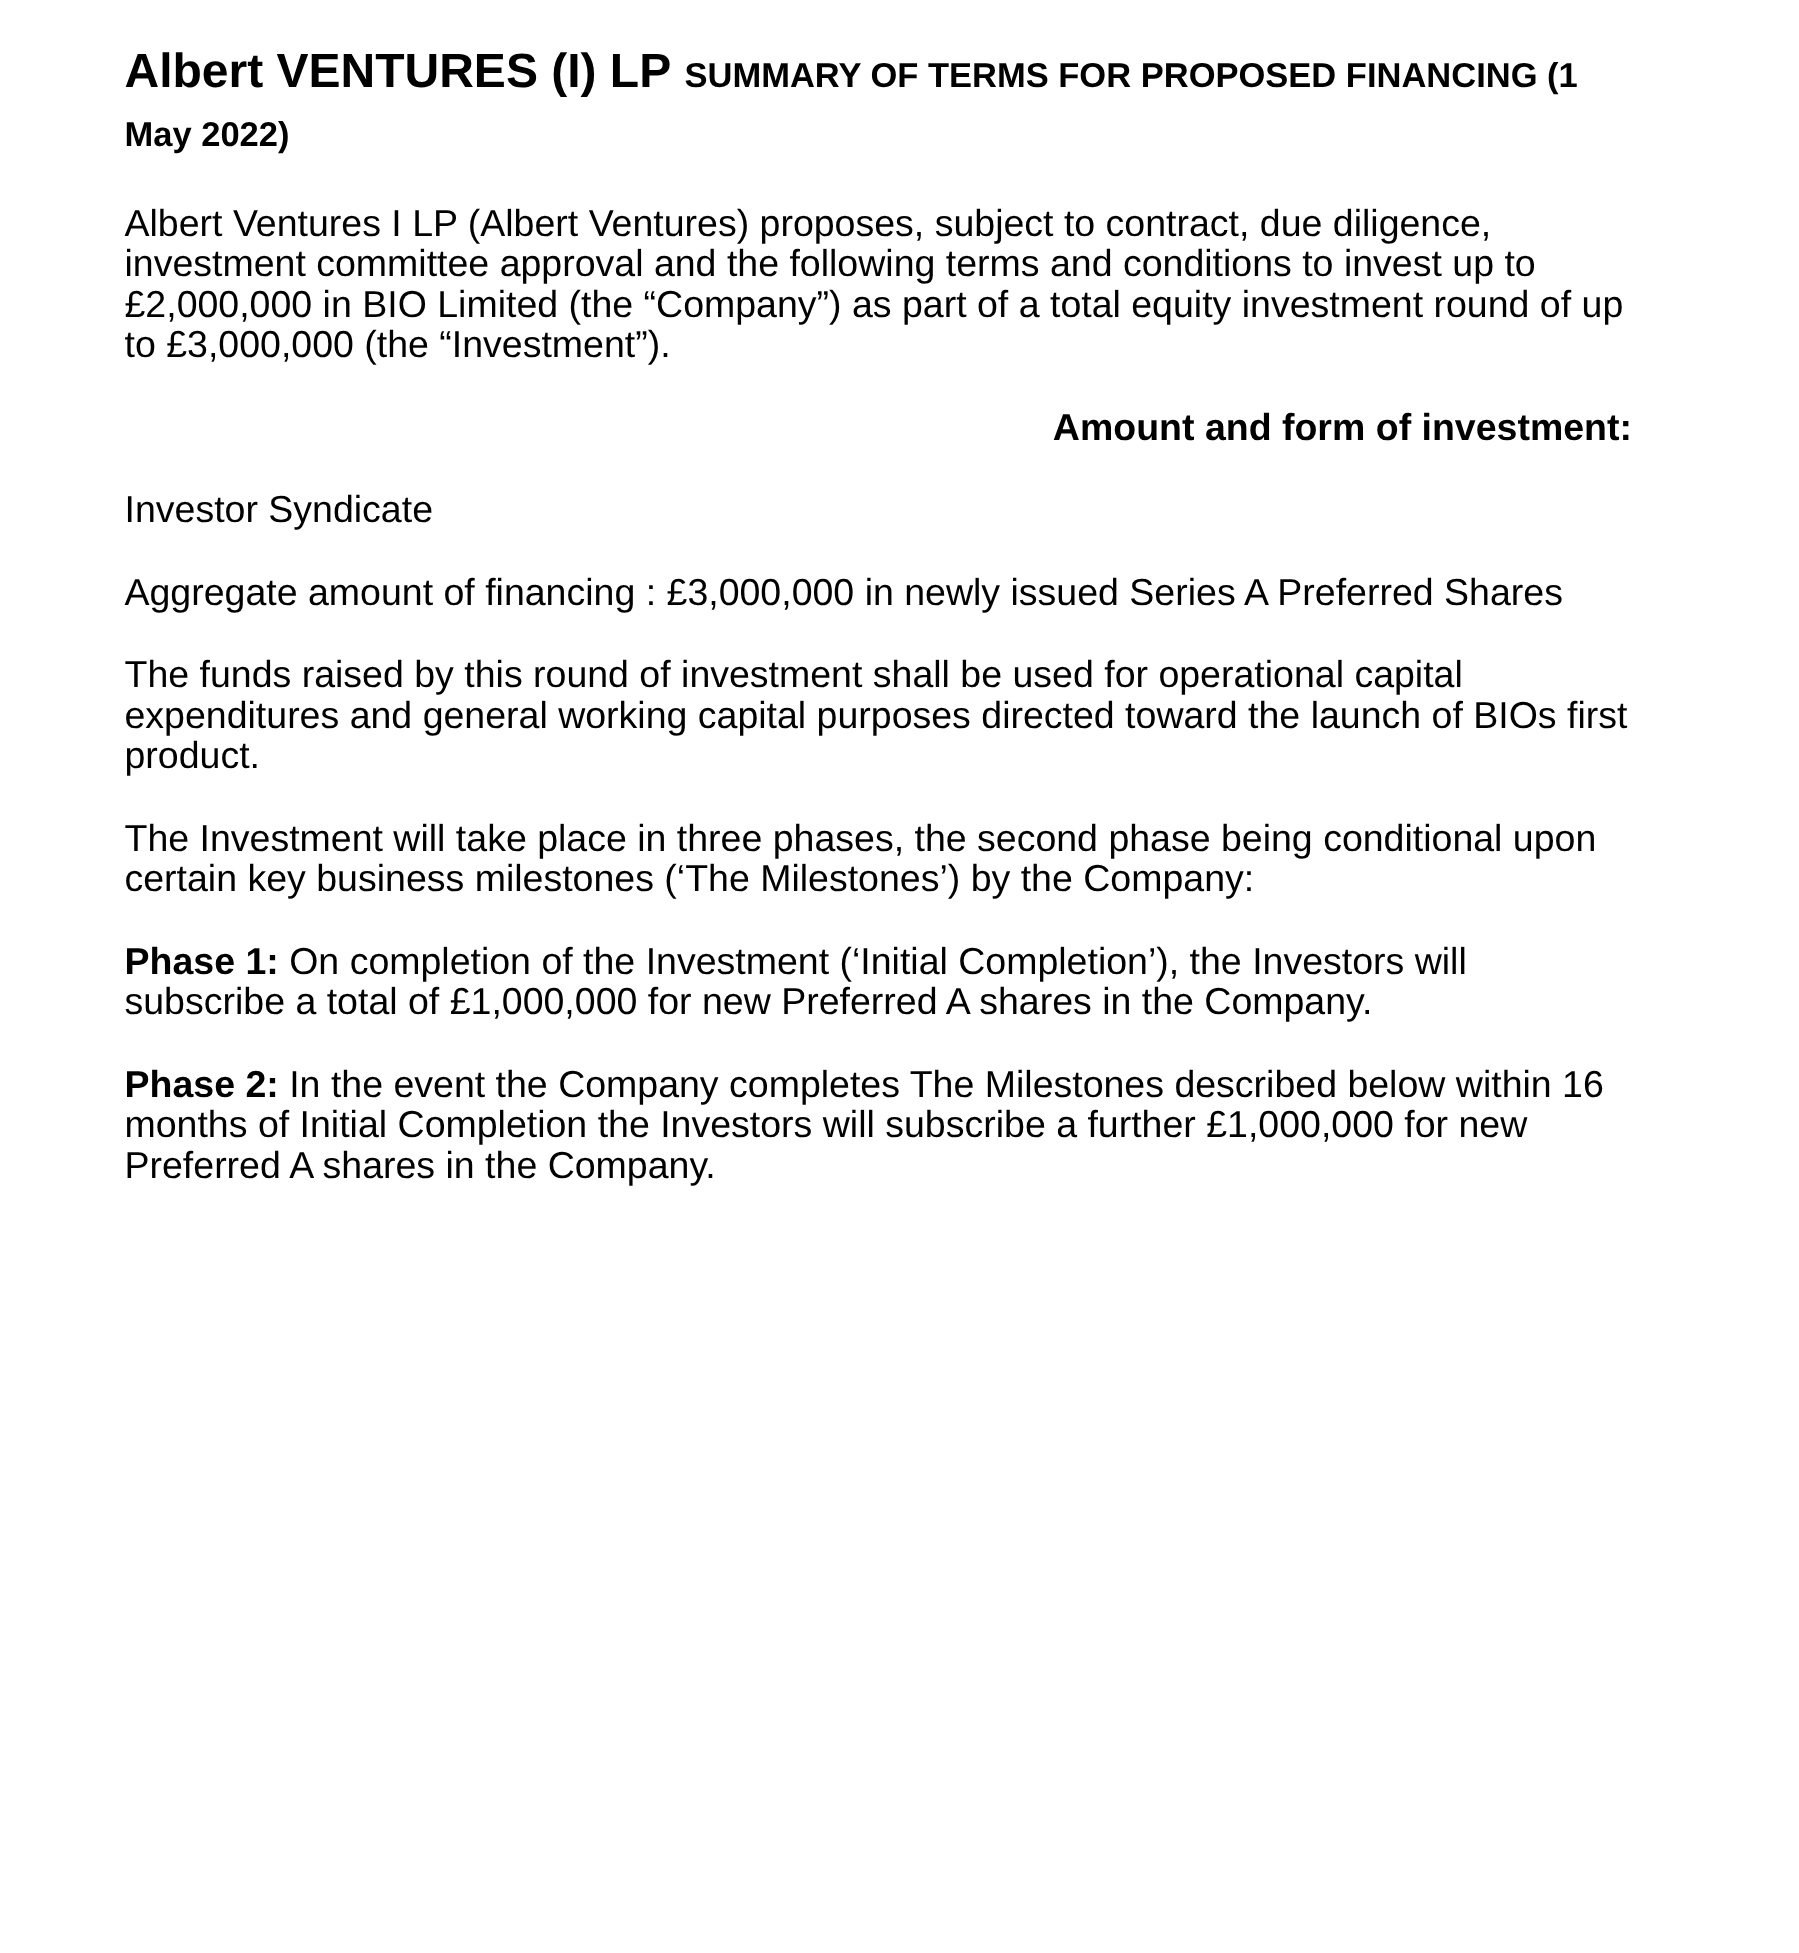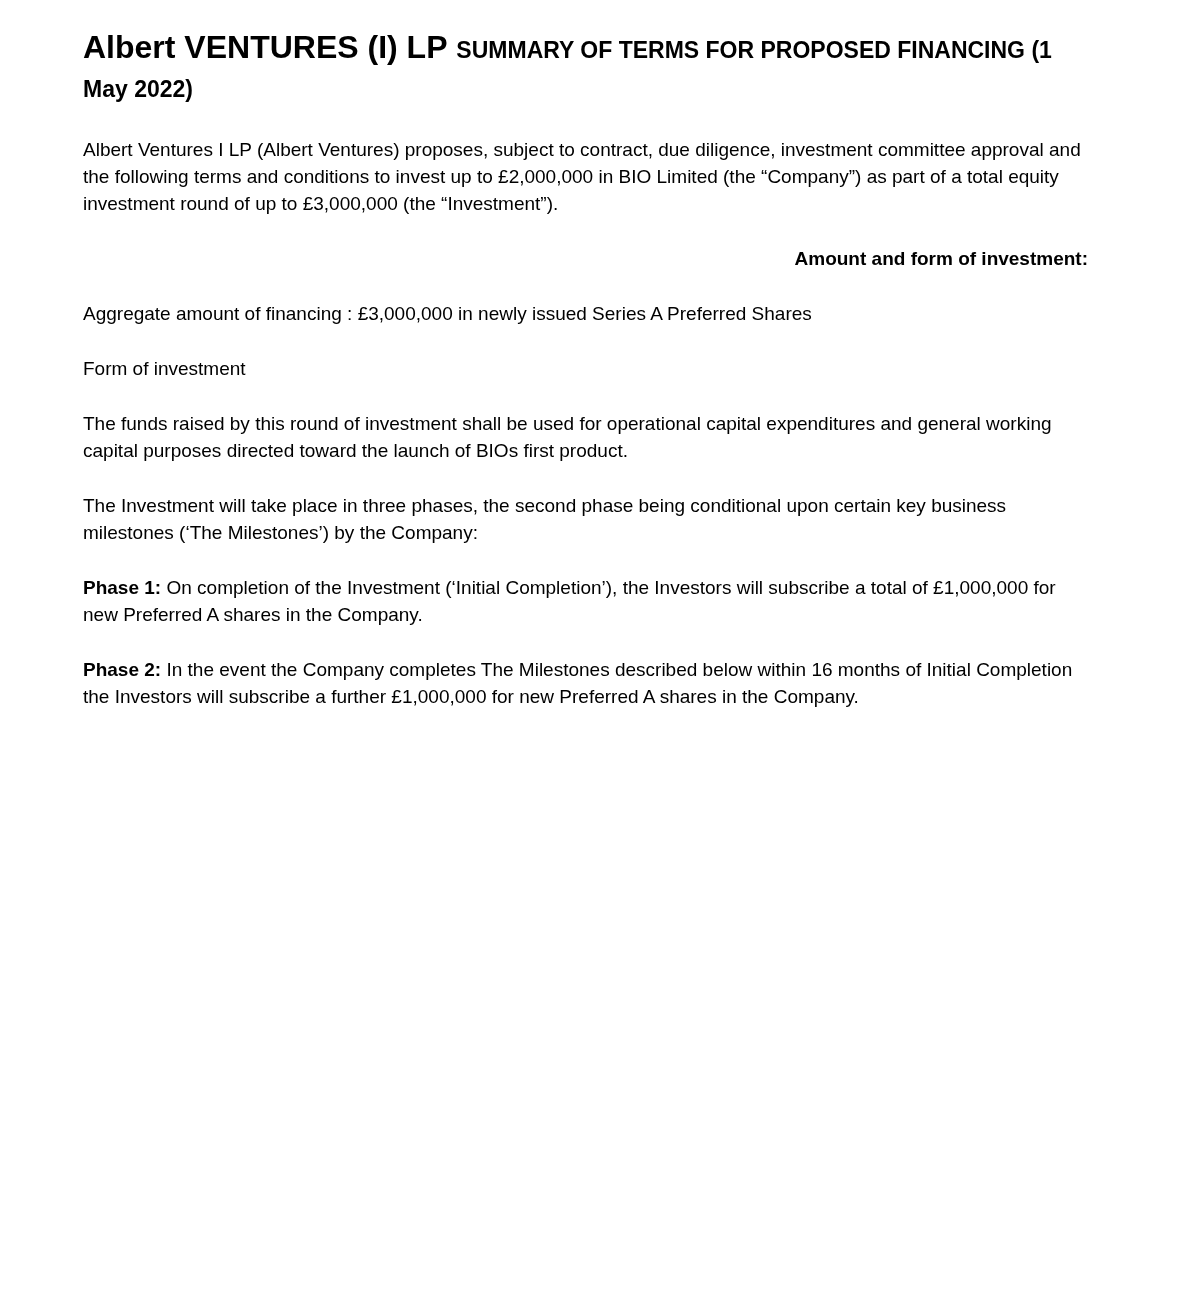--- a/index.html
+++ b/index.html
@@ -20,21 +20,21 @@
   }
   h1.doc-title {
     width: 1005px;
     line-height: 1.22;
     margin-bottom: 30px;
     font-weight: 700;
   }
   .t-main { font-size: 32px; font-weight: 700; }
   .t-sub  { font-size: 23px; font-weight: 700; }
   p {
-    font-size: 19px;
+    font-size: 25px;
     line-height: 27px;
     margin-bottom: 28px;
   }
   .bold { font-weight: 700; text-align: right; }
   strong { font-weight: 700; }
   .gap-lg { margin-bottom: 56px; }
   .gap-xl { margin-bottom: 92px; }
   p:last-child { margin-bottom: 0; }
 </style>
 </head>
@@ -42,27 +42,27 @@
 
 <div class="page">
   <div class="content">
 
     <h1 class="doc-title"><span class="t-main">Albert VENTURES (I) LP</span> <span class="t-sub">SUMMARY OF TERMS FOR PROPOSED FINANCING (1 May 2022)</span></h1>
 
     <p>Albert Ventures I LP (Albert Ventures) proposes, subject to contract, due diligence, investment committee approval and the following terms and conditions to invest up to £2,000,000 in BIO Limited (the “Company”) as part of a total equity investment round of up to £3,000,000 (the “Investment”).</p>
 
     <p class="bold">Amount and form of investment:</p>
 
+    <p>Investor Syndicate</p>
 
 
     <p>Aggregate amount of financing : £3,000,000 in newly issued Series A Preferred Shares</p>
 
 
 
-    <p>Form of investment</p>
 
     <p>The funds raised by this round of investment shall be used for operational capital expenditures and general working capital purposes directed toward the launch of BIOs first product.</p>
 
     <p>The Investment will take place in three phases, the second phase being conditional upon certain key business milestones (‘The Milestones’) by the Company:</p>
 
     <p><strong>Phase 1:</strong><span> On completion of the Investment (‘Initial Completion’), the Investors will subscribe a total of £1,000,000 for new Preferred A shares in the Company.</span></p>
 
     <p><strong>Phase 2:</strong><span> In the event the Company completes The Milestones described below within 16 months of Initial Completion the Investors will subscribe a further £1,000,000 for new Preferred A shares in the Company.</span></p>
 
 

